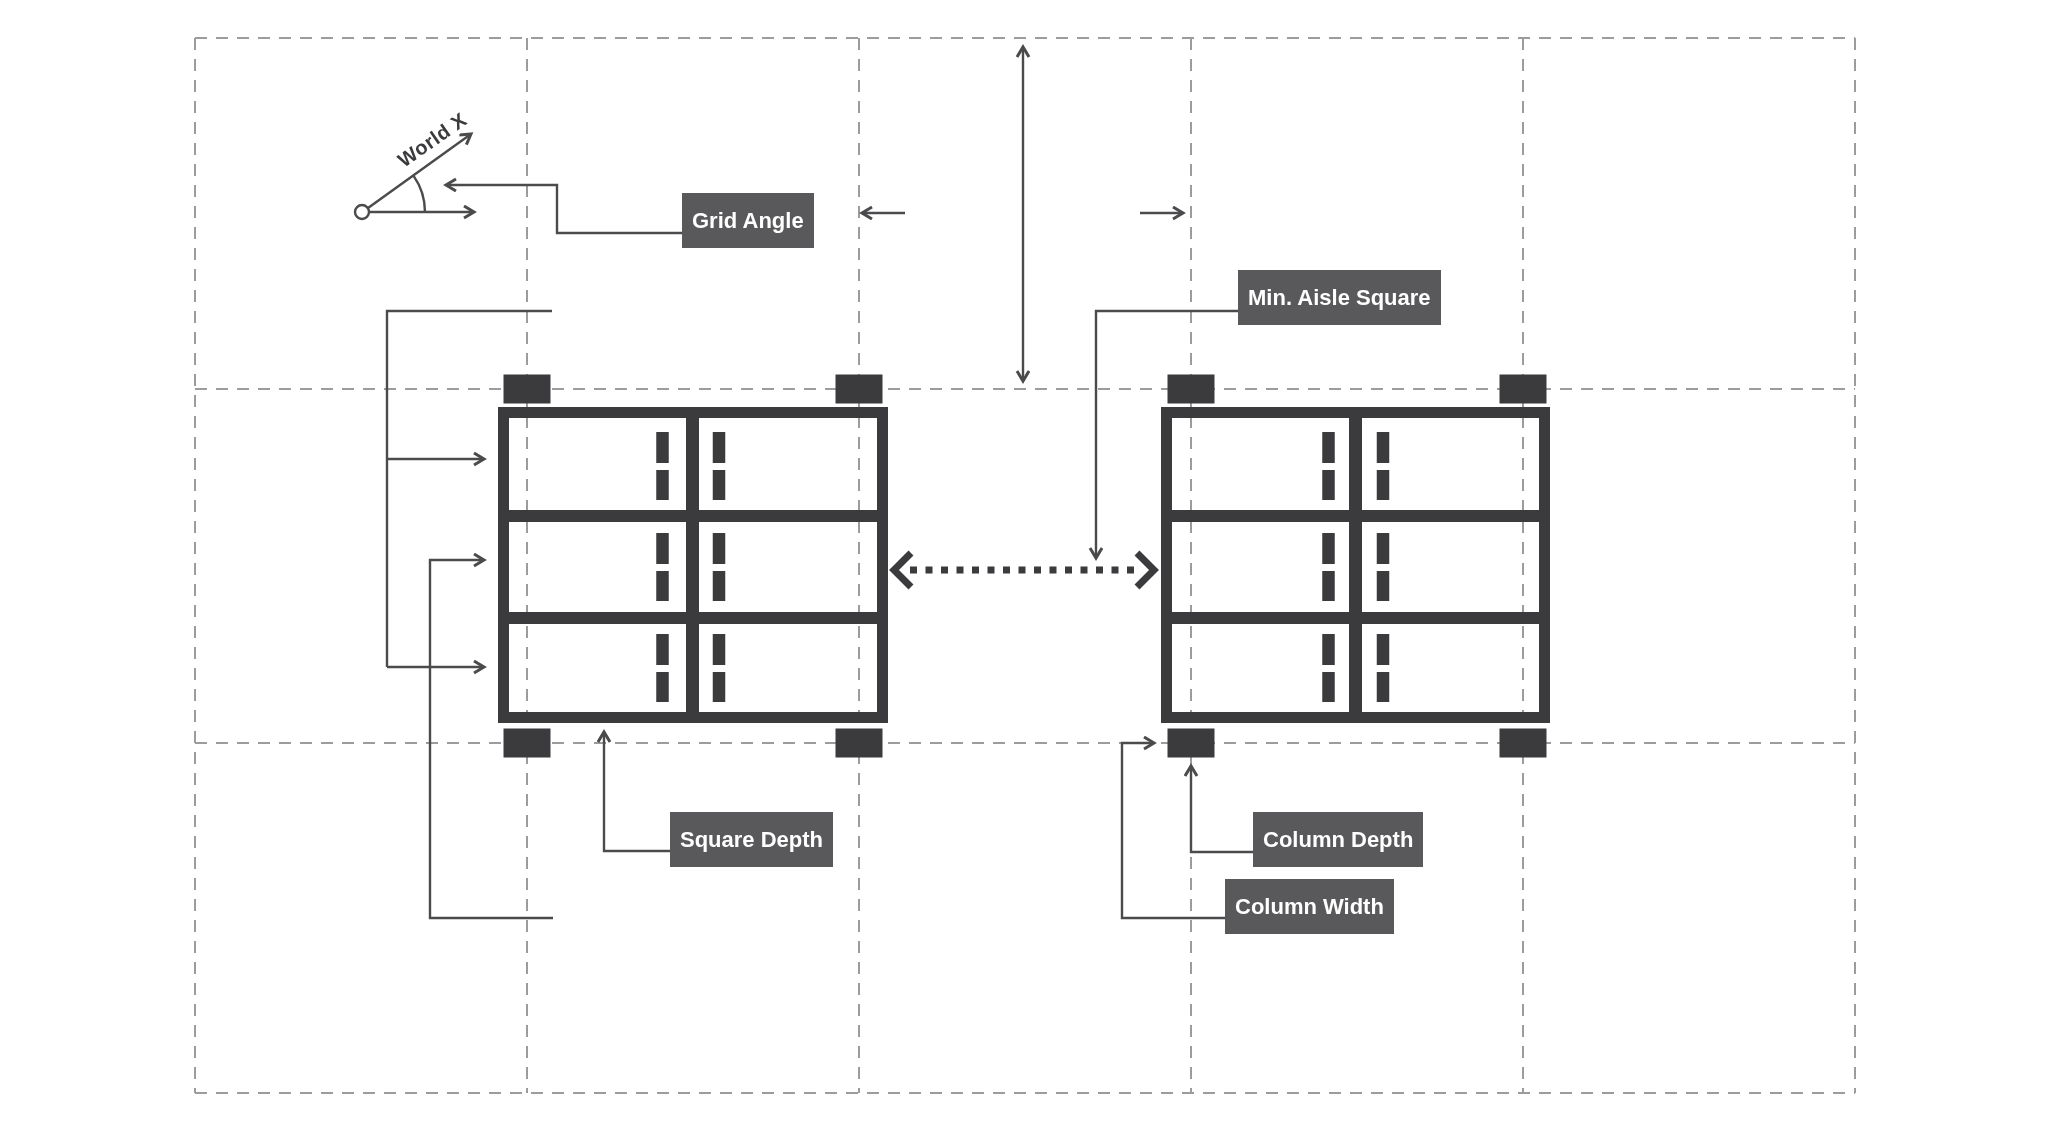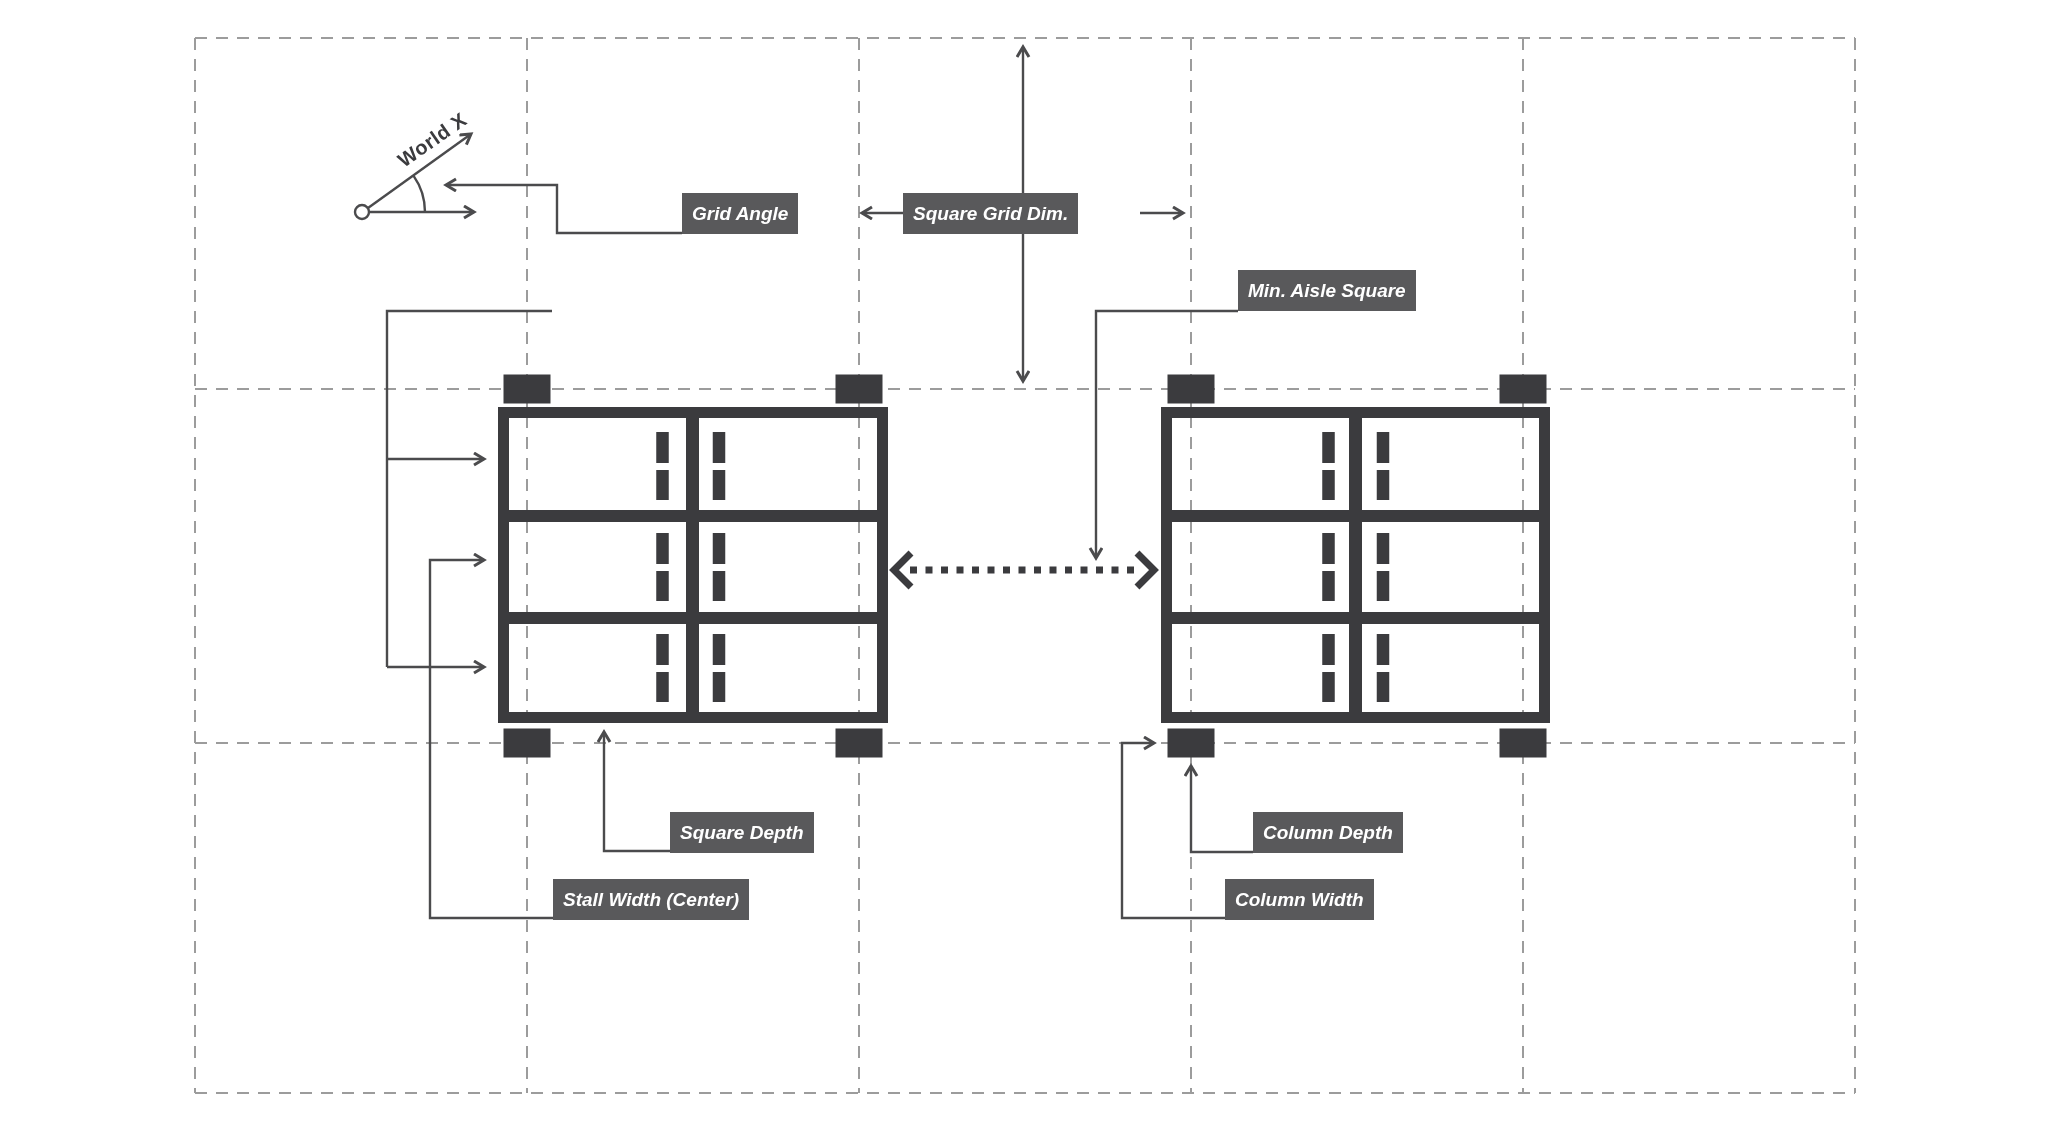--- a/index.html
+++ b/index.html
@@ -22,26 +22,25 @@
   .grid line{stroke:var(--grid);stroke-width:2;stroke-dasharray:12 9;}
   .ink{stroke:var(--ink);fill:none;}
   .ink-fill{fill:var(--ink);stroke:none;}
   .leader{stroke:var(--leader);stroke-width:2.4;fill:none;}
   #ah path{stroke:var(--leader);fill:none;}
   .stripe{stroke:var(--ink);stroke-width:12.5;stroke-dasharray:31 7;}
   .worldx{fill:var(--ink);font-size:20px;font-weight:700;letter-spacing:.5px;}
   .label{
     position:absolute;
     height:41px;line-height:41px;
-    padding:0 10px;
+    padding:7px 10px;
     background:var(--label-bg);
     color:var(--label-text);
-    font-size:19px;font-weight:700;
+    font-size:22px;font-weight:700;
     white-space:nowrap;
-    font-style:italic;
   }
 </style>
 </head>
 <body>
 
 <div id="canvas">
 
   <svg width="2048" height="1133" viewBox="0 0 2048 1133">
     <defs>
       <marker id="ah" markerUnits="userSpaceOnUse" markerWidth="18" markerHeight="16" refX="13" refY="7" orient="auto">
@@ -136,20 +135,18 @@
     </g>
 
     <g>
       <line class="ink" x1="910" y1="570" x2="1138" y2="570" stroke-width="7" stroke-dasharray="7 8.5"></line>
       <path class="ink" d="M911 553 L894 570 L911 587" stroke-width="7"></path>
       <path class="ink" d="M1137 553 L1154 570 L1137 587" stroke-width="7"></path>
     </g>
   </svg>
 
   <div class="label" style="left:682px;top:193px">Grid Angle</div>
-  <div class="label" style="left:903px;top:193px">Square Grid Dim.</div>
   <div class="label" style="left:1238px;top:270px">Min. Aisle Square</div>
   <div class="label" style="left:670px;top:812px">Square Depth</div>
-  <div class="label" style="left:553px;top:879px">Stall Width (Center)</div>
   <div class="label" style="left:1253px;top:812px">Column Depth</div>
   <div class="label" style="left:1225px;top:879px">Column Width</div>
 
 </div>
 
 </body></html>

